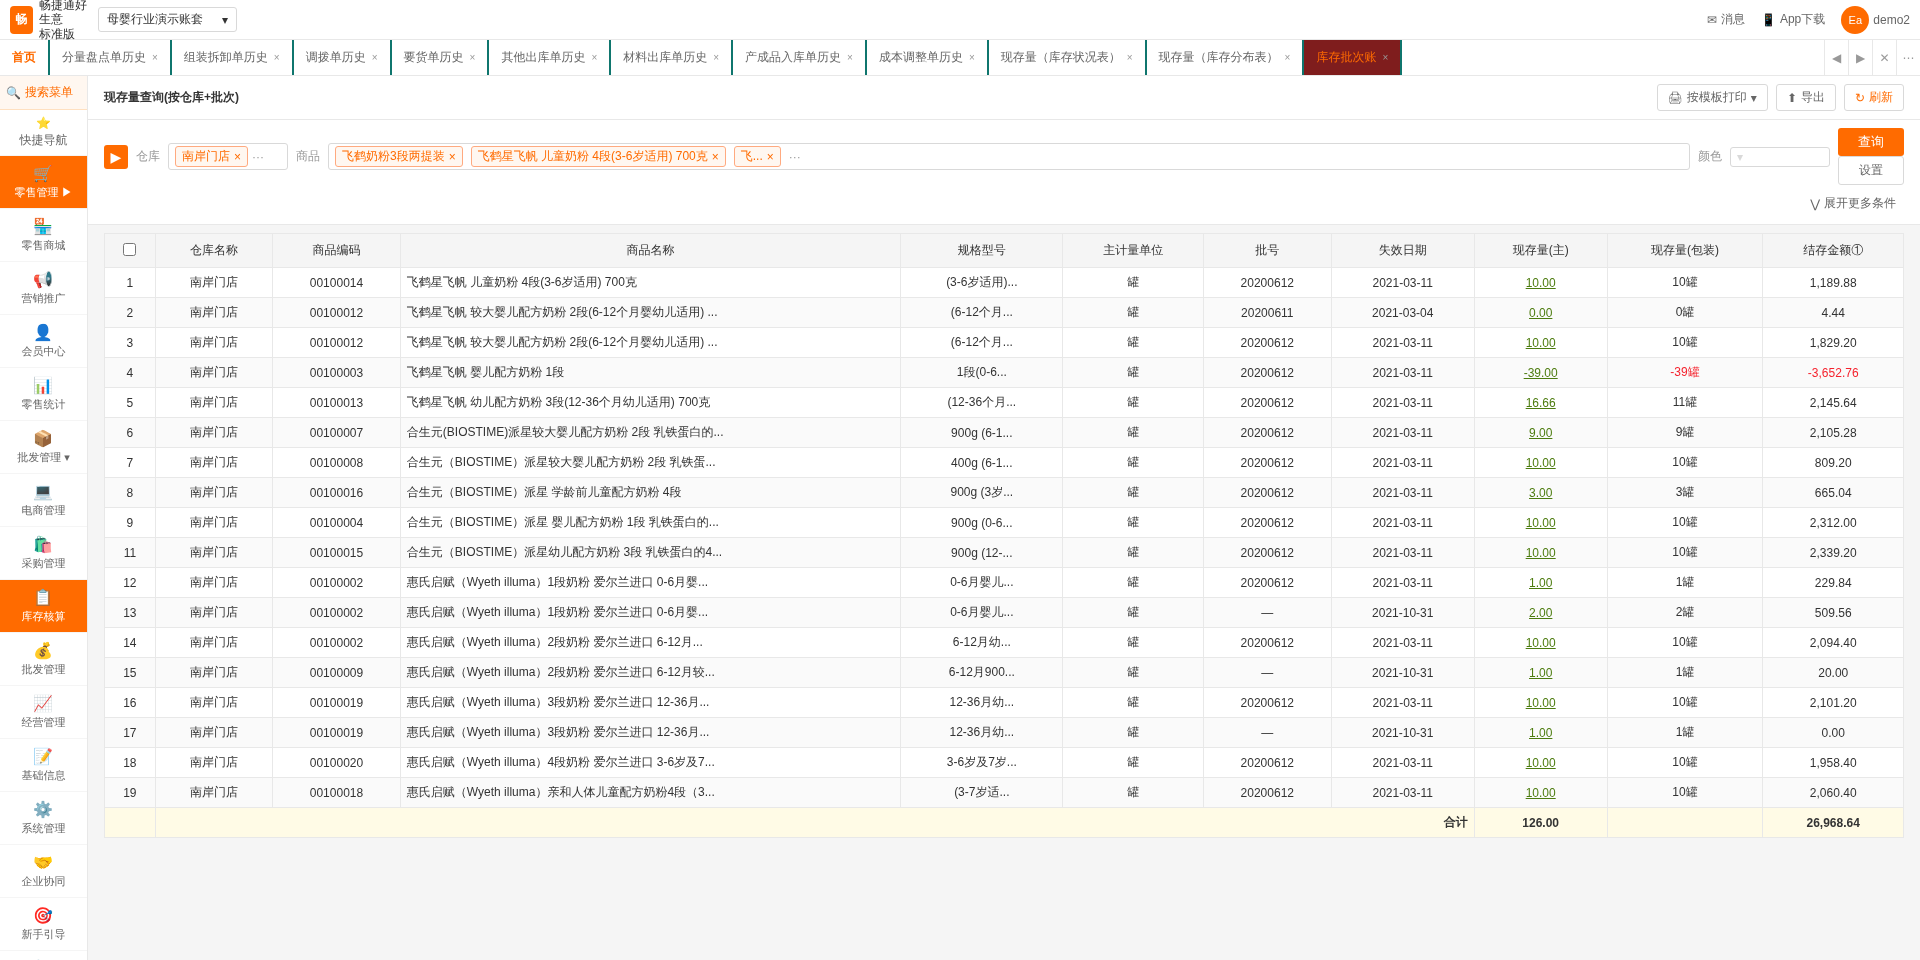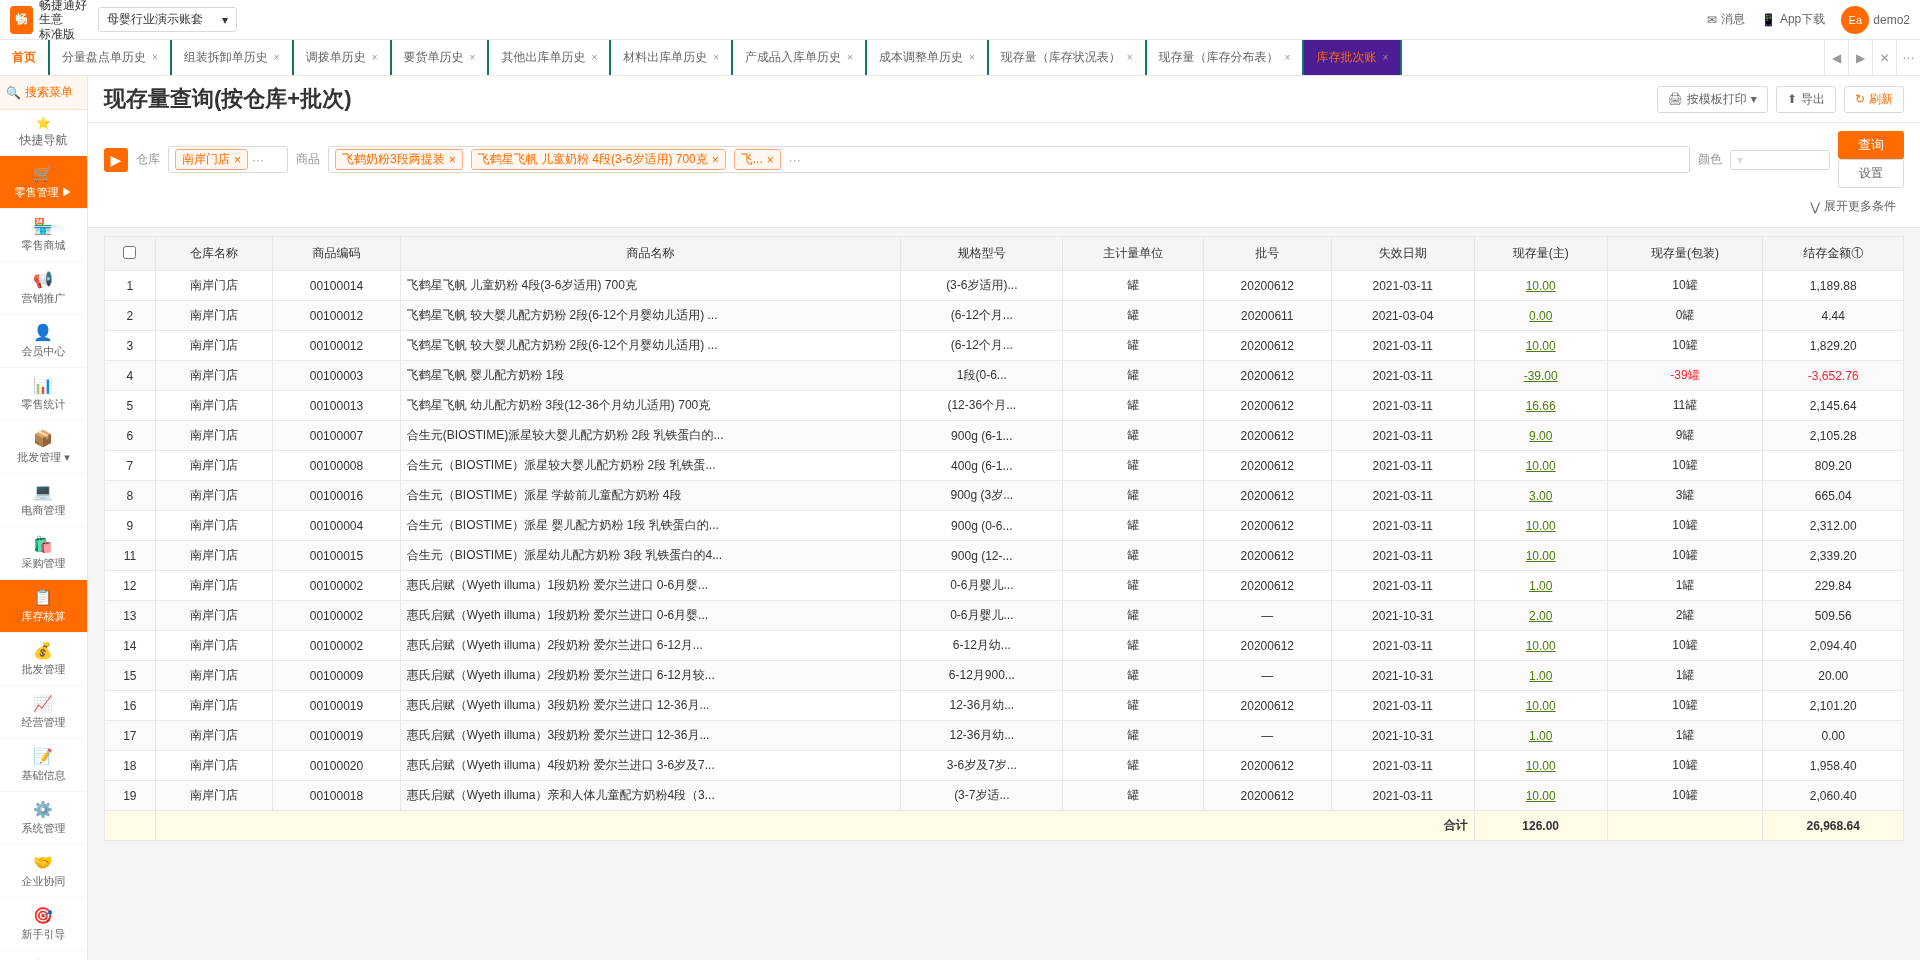--- a/index.html
+++ b/index.html
@@ -69,21 +69,21 @@
       padding: 0 12px;
       font-size: 12px;
       color: #666;
       cursor: pointer;
       white-space: nowrap;
       border-right: 2px solid #0f766e;
       position: relative;
     }
     .nav-tab.active {
       color: #ff6b00;
-      background: #4c1d95;
+      background: #7f1d1d;
     }
     .nav-tab .close-btn {
       margin-left: 6px; color: #999; font-size: 10px; cursor: pointer;
     }
     .nav-tab.home {
       color: #ff6b00; font-weight: bold;
     }
     .nav-arrows {
       display: flex; align-items: center; margin-left: auto;
     }
@@ -145,21 +145,21 @@
       background: #f5f5f5;
     }
 
     
     .page-header {
       background: #fff;
       padding: 8px 16px;
       display: flex; align-items: center; justify-content: space-between;
       border-bottom: 1px solid #e8e8e8;
     }
-    .page-title { font-size: 22px; font-weight: bold; color: #333; }
+    .page-title { font-size: 12px; font-weight: bold; color: #333; }
     .page-header-actions { display: flex; align-items: center; gap: 8px; }
     .btn-template {
       display: flex; align-items: center; gap: 4px;
       padding: 4px 10px; border: 1px solid #d9d9d9;
       border-radius: 3px; background: #fff; cursor: pointer; color: #666;
     }
     .btn-export {
       display: flex; align-items: center; gap: 4px;
       padding: 4px 10px; border: 1px solid #d9d9d9;
       border-radius: 3px; background: #fff; cursor: pointer; color: #666;

